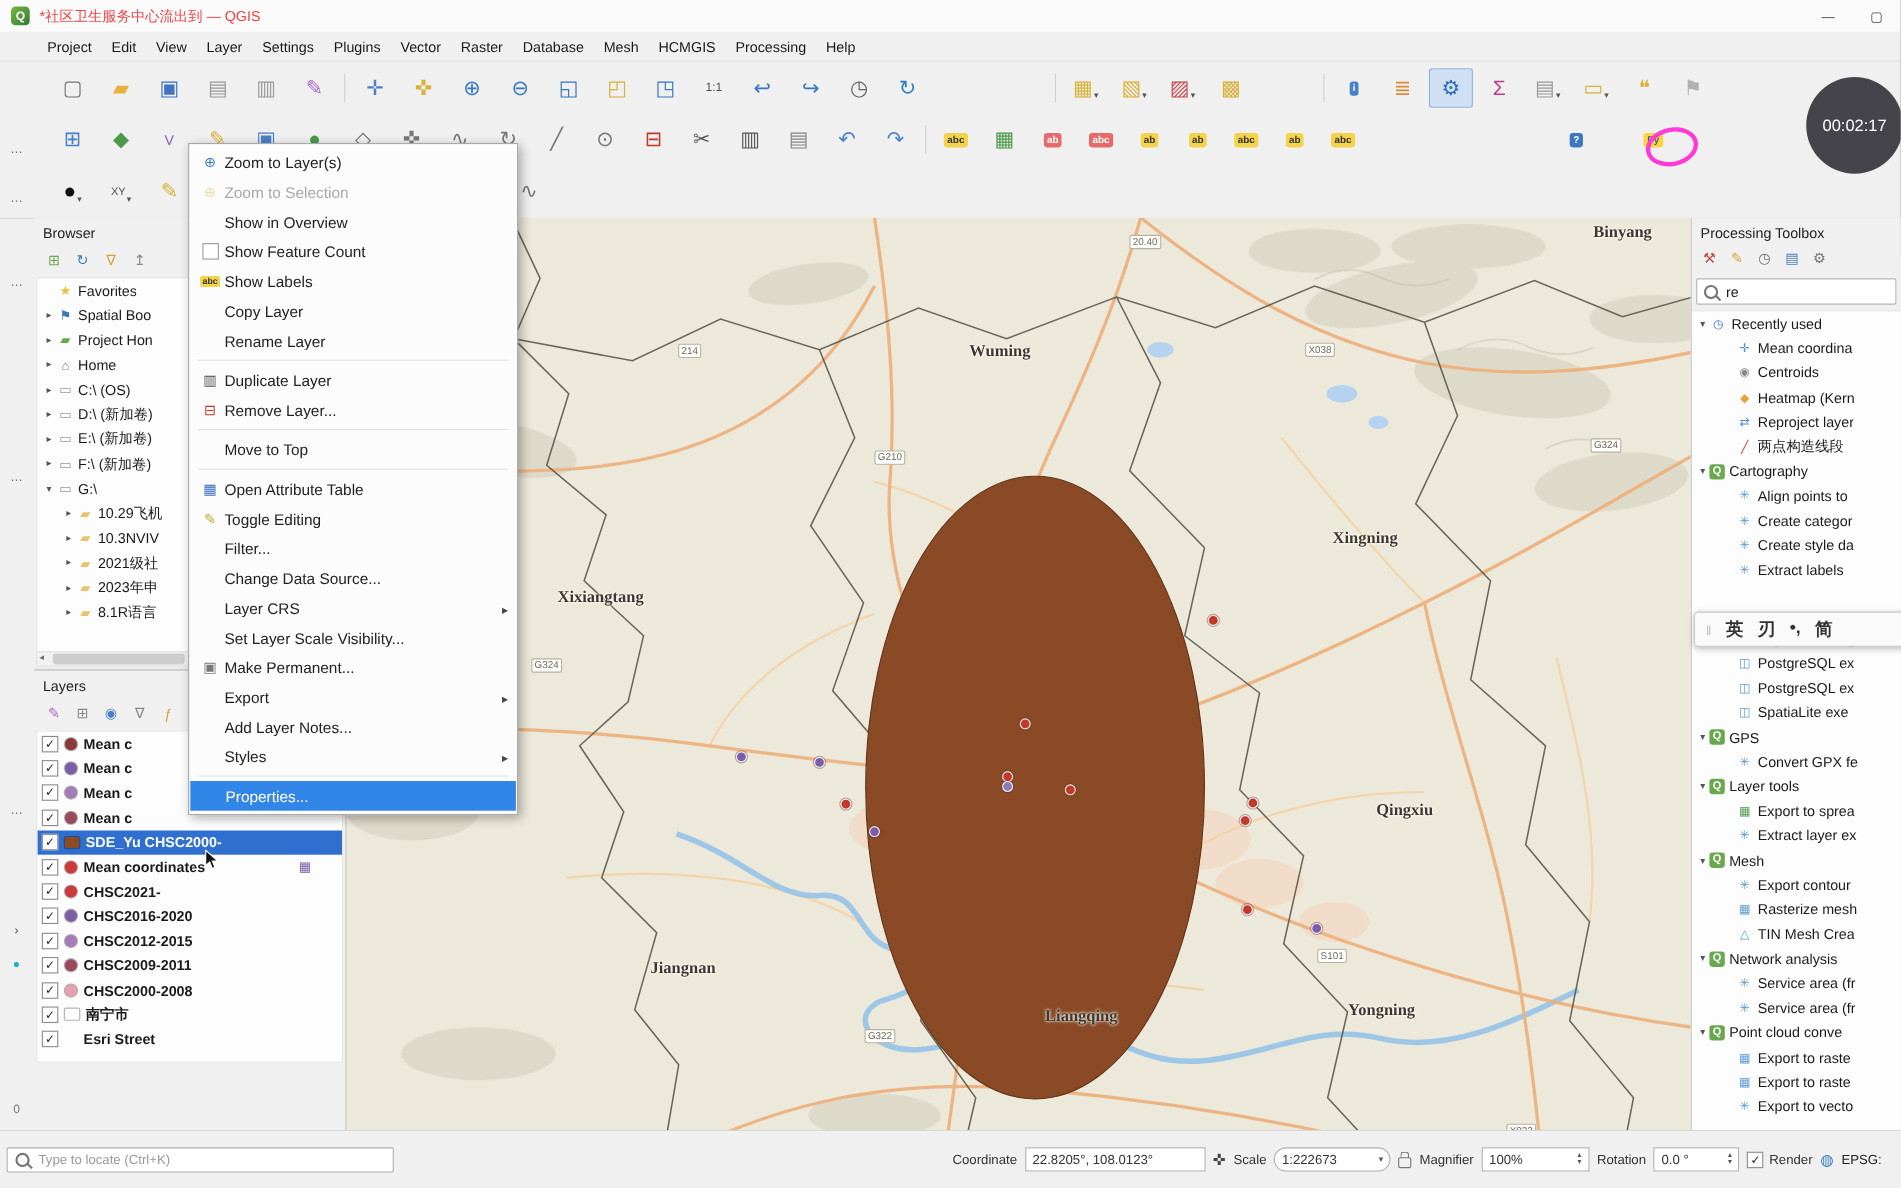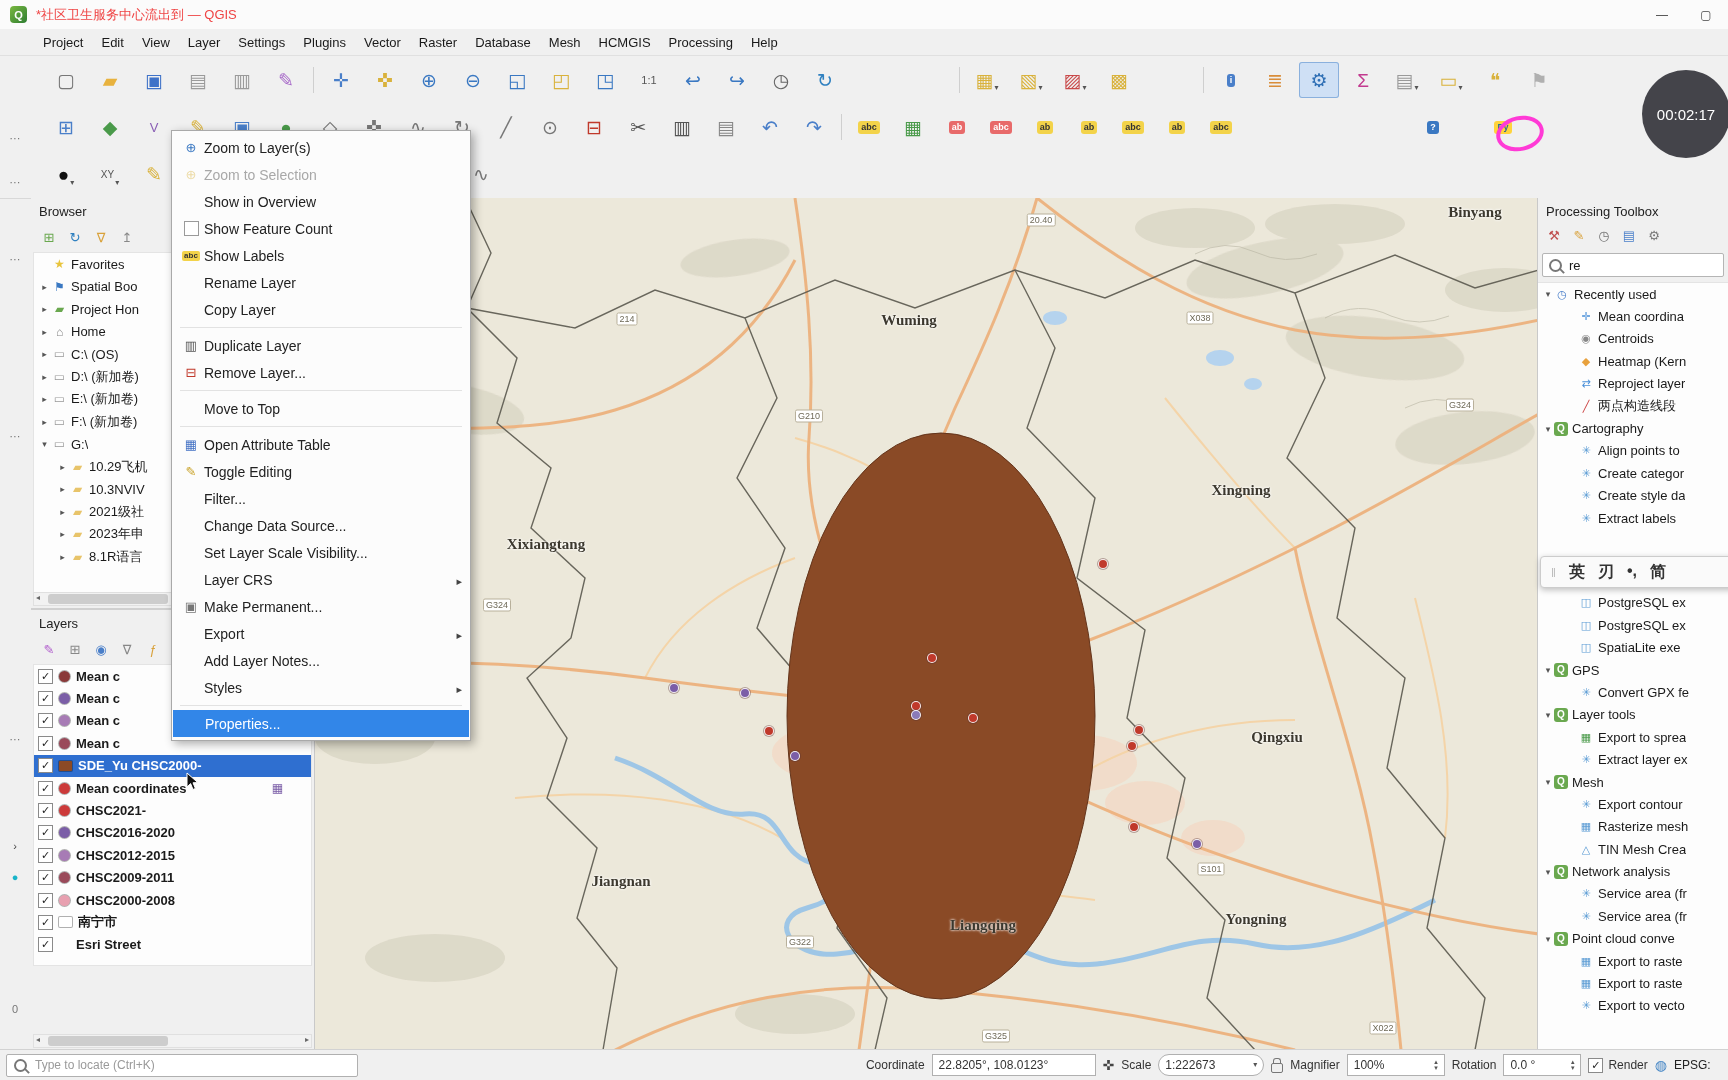--- a/index.html
+++ b/index.html
@@ -99,21 +99,21 @@
   .cm-check{width:13px;height:13px;border:1px solid #9a9a9a;background:#fff;}
   .cm-label{flex:1;white-space:nowrap;overflow:hidden;}
   .cm-sub::after{content:"▸";font-size:11px;color:#444;}
   .cm-item.disabled{color:#a8a8a8;}
   .cm-item.disabled .cm-glyph{opacity:.45;}
   .cm-item.highlight{background:#3286e8;color:#ffffff;margin:0 1px;}
   .cm-item.issep{height:9px;padding:0;}
   .cm-item.issep::after{content:"";flex:1;height:1px;background:#e2e2e2;margin:0 8px;}
 
   
-  .statusbar{position:absolute;left:0;right:0;bottom:0;height:30px;background:#f0f0f0;border-top:1px solid #d2d2d2;display:flex;align-items:center;font-size:12px;color:#333;padding:0 6px;gap:7px;}
+  .statusbar{position:absolute;left:0;right:0;bottom:0;height:30px;background:#f0f0f0;border-top:1px solid #d2d2d2;display:flex;align-items:center;font-size:12px;color:#333;padding:11px 6px;gap:7px;}
   .locate{width:336px;height:21px;background:#fff;border:1px solid #b0b0b0;border-radius:2px;display:flex;align-items:center;gap:8px;padding:0 7px;color:#9a9a9a;flex:0 0 auto;}
   .spacer{flex:1;}
   .sbox{height:20px;background:#fff;border:1px solid #b0b0b0;display:flex;align-items:center;padding:0 6px;gap:4px;flex:0 0 auto;}
   .coordbox{width:150px;}
   .scalebox{width:92px;justify-content:space-between;border-radius:11px;}
   .magbox{width:84px;justify-content:space-between;}
   .rotbox{width:64px;justify-content:space-between;}
   .spinners{display:flex;flex-direction:column;font-size:7px;line-height:6px;color:#555;}
   .spinners::before{content:"▴";}
   .spinners::after{content:"▾";}
@@ -1121,30 +1121,30 @@
         </span>
         <span class="cm-label">Show Labels</span>
 
       </div>
 
       <div class="cm-item">
         <span class="cm-ico">
 
           <span class="cm-glyph"></span>
         </span>
+        <span class="cm-label">Copy Layer</span>
+
+      </div>
+
+      <div class="cm-item">
+        <span class="cm-ico">
+
+          <span class="cm-glyph"></span>
+        </span>
         <span class="cm-label">Rename Layer</span>
-
-      </div>
-
-      <div class="cm-item">
-        <span class="cm-ico">
-
-          <span class="cm-glyph"></span>
-        </span>
-        <span class="cm-label">Copy Layer</span>
 
       </div>
 
       <div class="cm-item issep">
         
         
         
       </div>
 
       <div class="cm-item">
@@ -1221,31 +1221,31 @@
         </span>
         <span class="cm-label">Change Data Source...</span>
 
       </div>
 
       <div class="cm-item">
         <span class="cm-ico">
 
           <span class="cm-glyph"></span>
         </span>
-        <span class="cm-label">Set Layer Scale Visibility...</span>
-
-      </div>
-
-      <div class="cm-item">
-        <span class="cm-ico">
-
-          <span class="cm-glyph"></span>
-        </span>
         <span class="cm-label">Layer CRS</span>
         <span class="cm-sub"></span>
+      </div>
+
+      <div class="cm-item">
+        <span class="cm-ico">
+
+          <span class="cm-glyph"></span>
+        </span>
+        <span class="cm-label">Set Layer Scale Visibility...</span>
+
       </div>
 
       <div class="cm-item">
         <span class="cm-ico">
 
           <span class="cm-glyph" style="color: rgb(119, 119, 119);">▣</span>
         </span>
         <span class="cm-label">Make Permanent...</span>
 
       </div>

